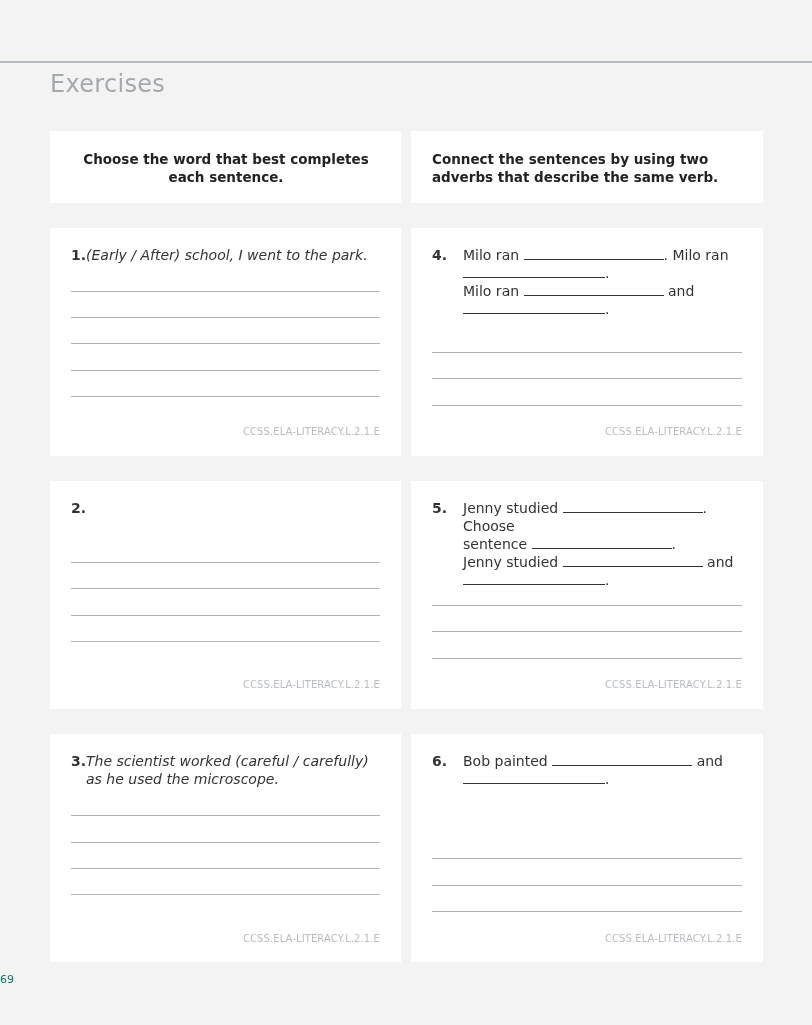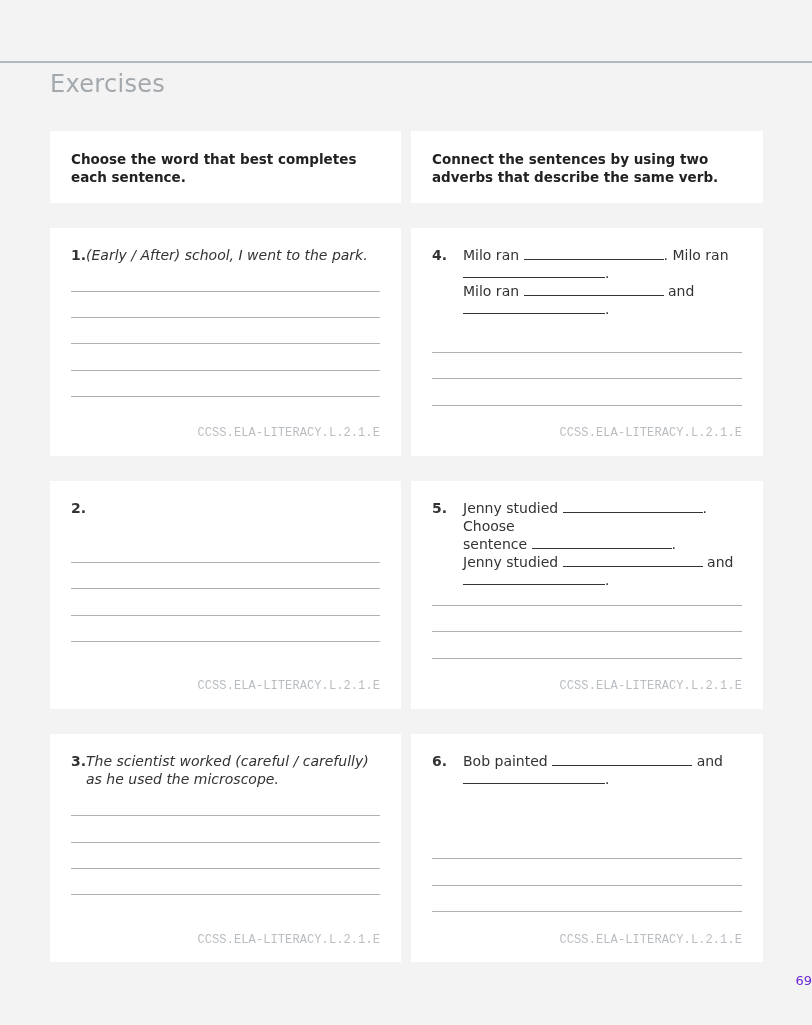--- a/index.html
+++ b/index.html
@@ -39,36 +39,35 @@
     .blank {
       display: inline-block; width: 140px; border-bottom: 1px solid #333;
       height: 13px; vertical-align: baseline;
     }
     .blank.short { width: 142px; }
     .write-line {
       position: absolute; left: 21px; right: 21px; height: 0;
       border-top: 1px solid #aeb2b6;
     }
     .std {
-      position: absolute; right: 21px; font-size: 12px; color: #b9bdc1;
+      position: absolute; right: 21px; font-size: 10px; color: #b9bdc1;
       letter-spacing: 0.1px;
-      font-family: Liberation Mono, monospace;
     }
     .page-num {
-      position: absolute; left: 0; width: 812px; top: 973px; text-align: right;
-      font-size: 13px; color: #6d28d9;
+      position: absolute; left: 0; width: 812px; top: 973px; text-align: left;
+      font-size: 11px; color: #0f766e;
     }
   </style>
 </head>
 <body>
 
 <div class="top-rule"></div>
 <div class="page-title">Exercises</div>
 
-<div class="card" style="left:50px;top:131px;width:351px;height:72px;">
+<div class="card" style="left:50px;top:131px;width:351px;height:72px;text-align:center;">
   <div class="instr">Choose the word that best completes each sentence.</div>
 </div>
 <div class="card" style="left:411px;top:131px;width:352px;height:72px;">
   <div class="instr">Connect the sentences by using two adverbs that describe the same verb.</div>
 </div>
 
 <div class="card" style="left:50px;top:228px;width:351px;height:228px;">
   <div class="q">
     <span class="num">1.</span>
     <div class="text">(Early / After) school, I went to the park.</div>

